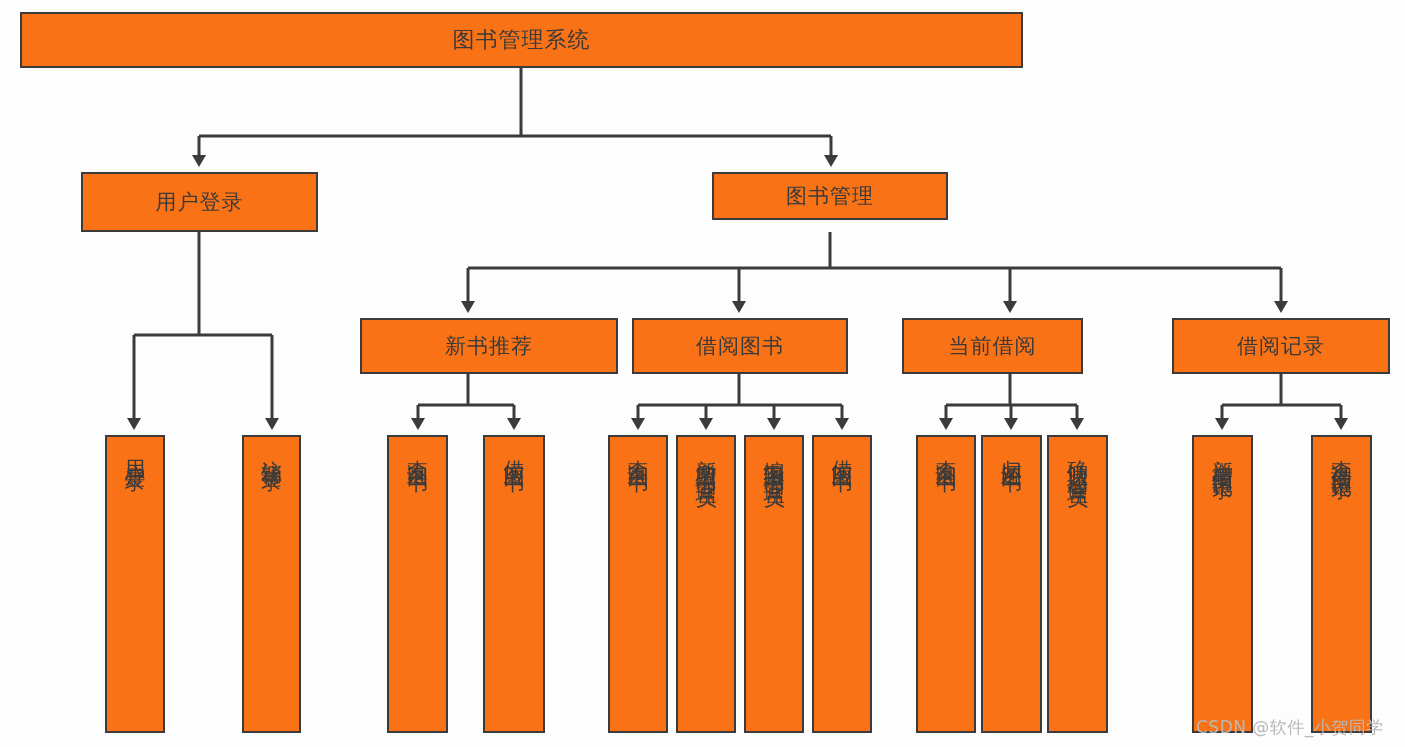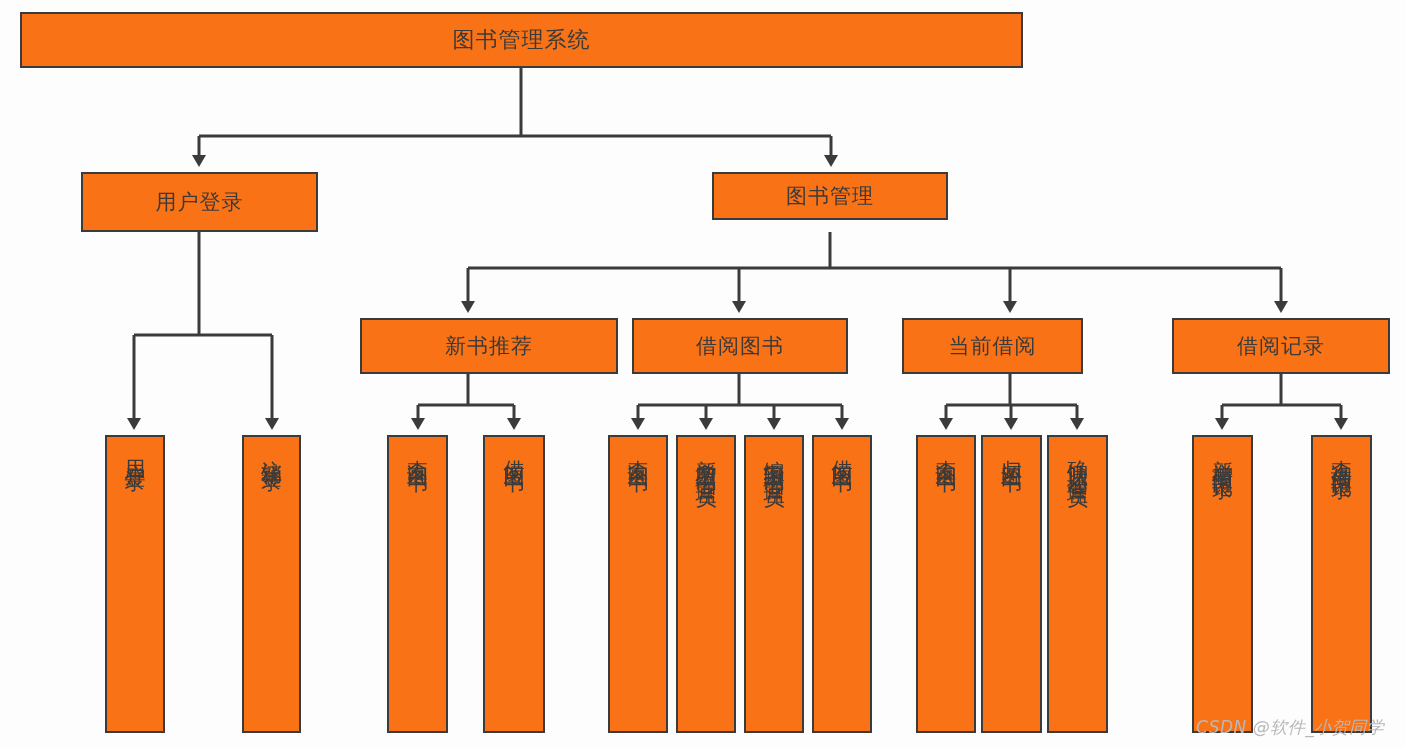--- a/index.html
+++ b/index.html
@@ -154,15 +154,15 @@
   <div class="node vert" style="left:1047px;top:435px;width:61px;height:298px;">
     <span>确认归还（管理员）</span>
   </div>
   <div class="node vert" style="left:1192px;top:435px;width:61px;height:298px;">
     <span>新增借阅记录</span>
   </div>
   <div class="node vert" style="left:1311px;top:435px;width:61px;height:298px;">
     <span>查询借阅记录</span>
   </div>
 
-  <div class="watermark" style="left:1196px;top:716px;font-style:italic;">CSDN @软件_小贺同学</div>
+  <div class="watermark" style="left:1196px;top:716px;">CSDN @软件_小贺同学</div>
 
 </div>
 
 </body></html>

